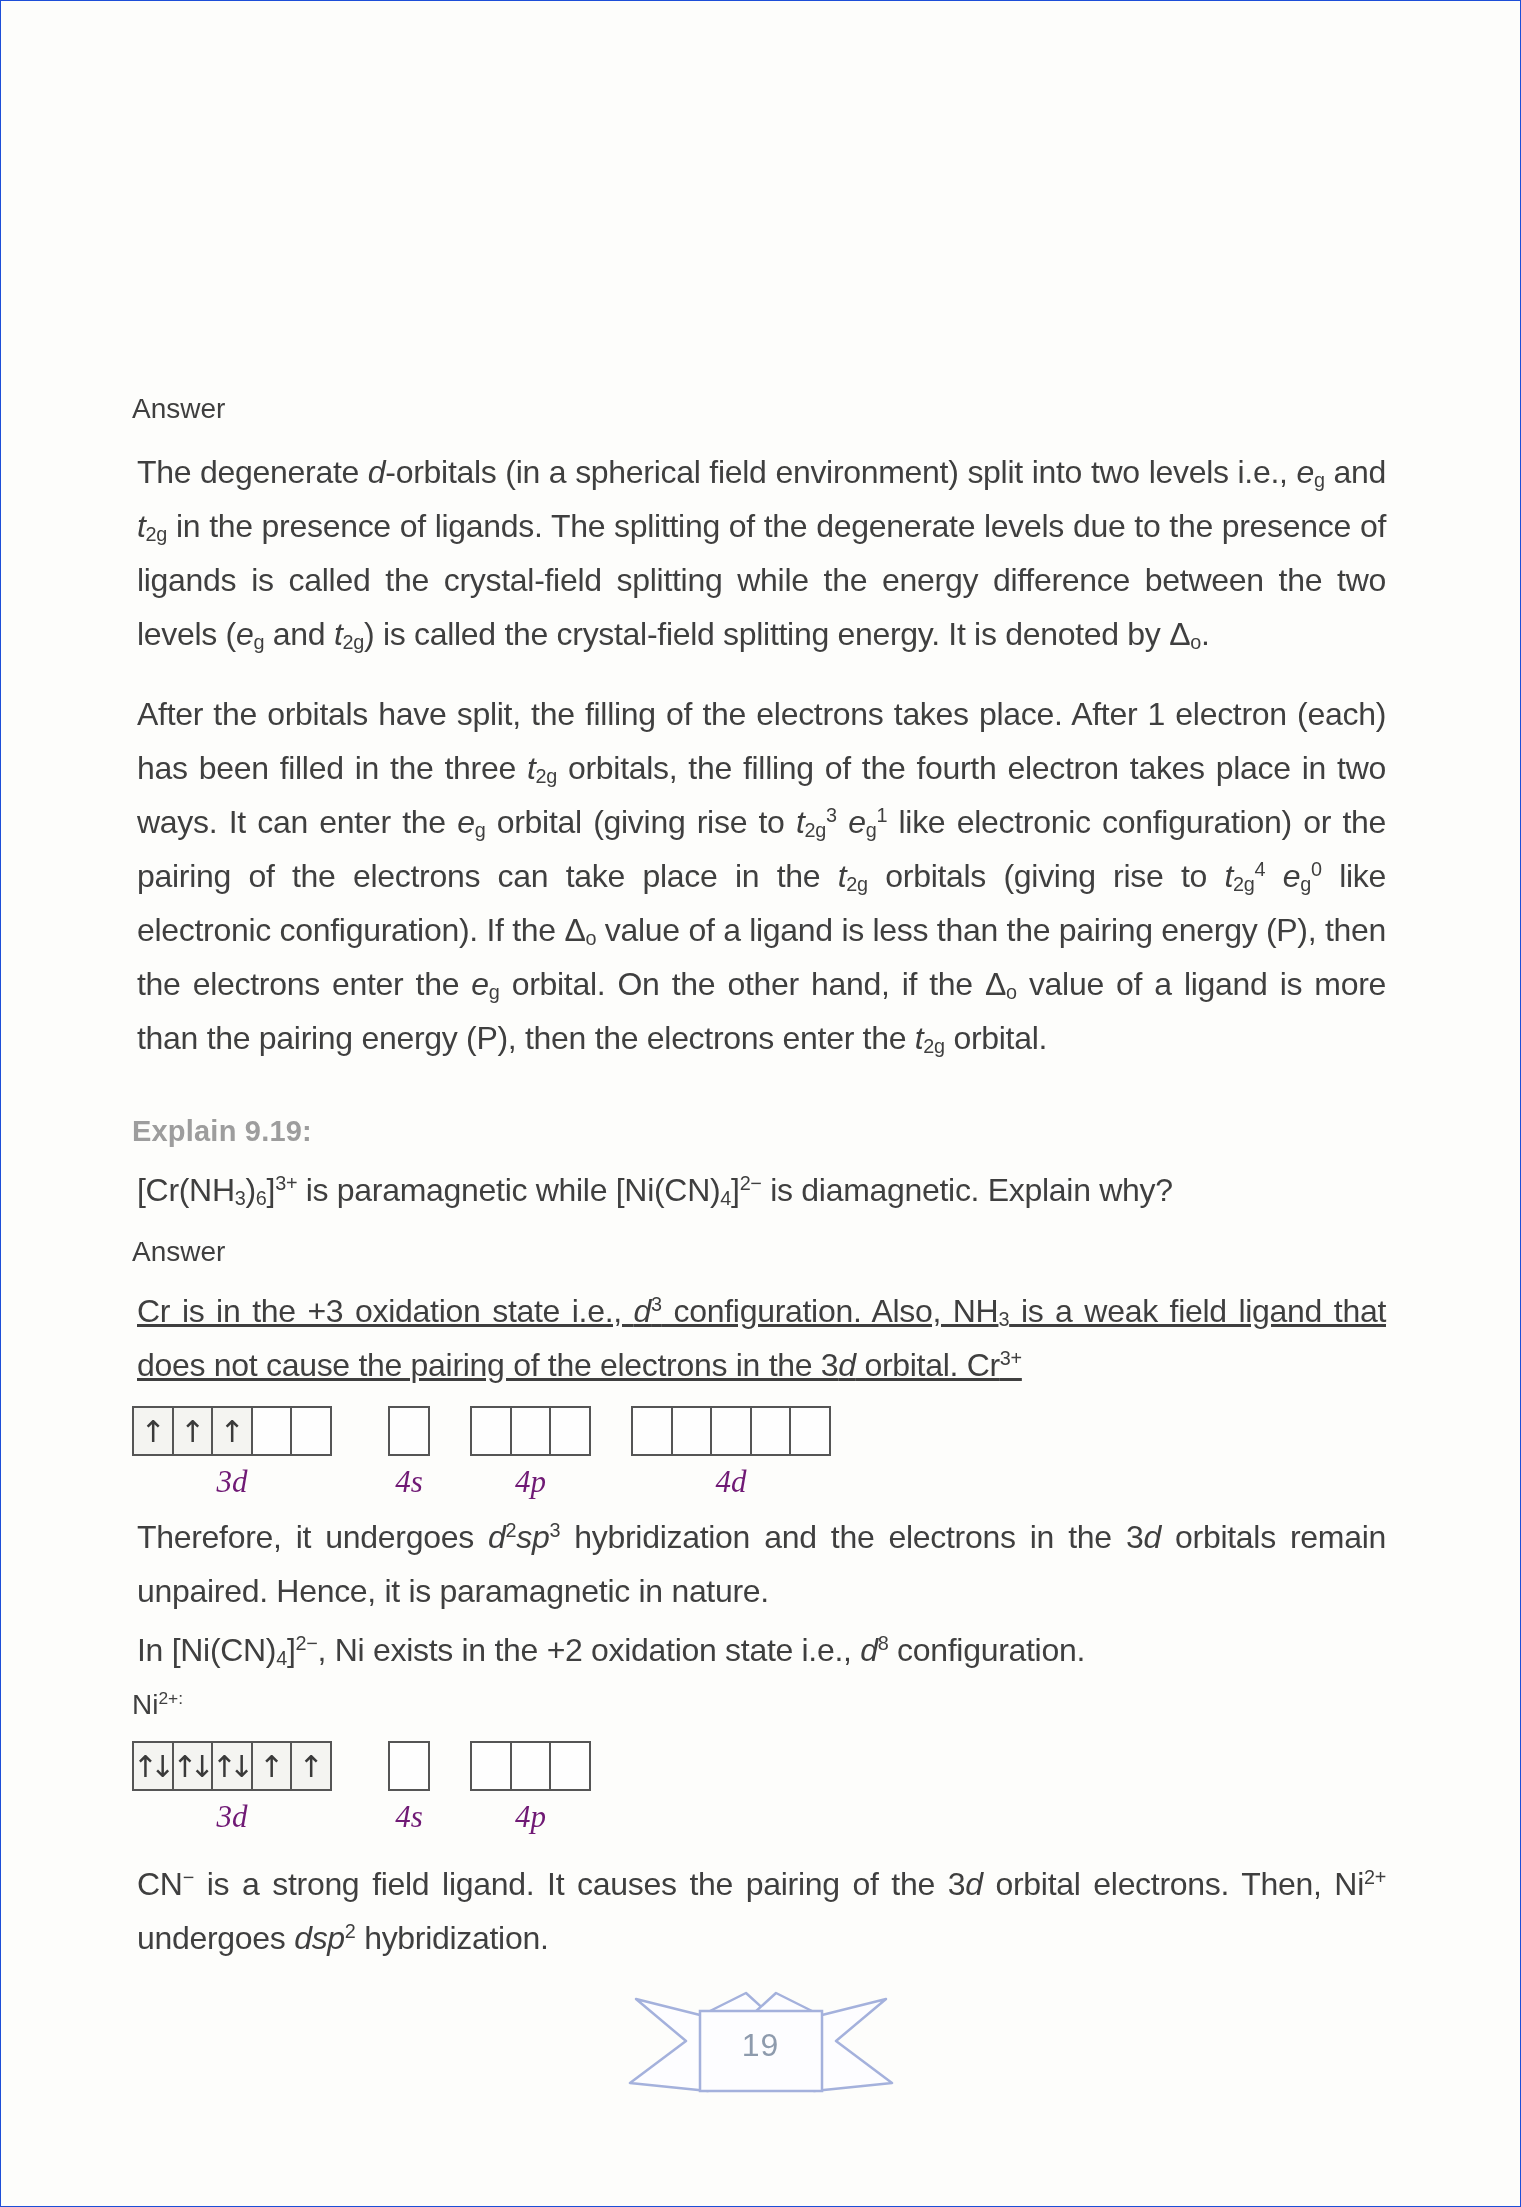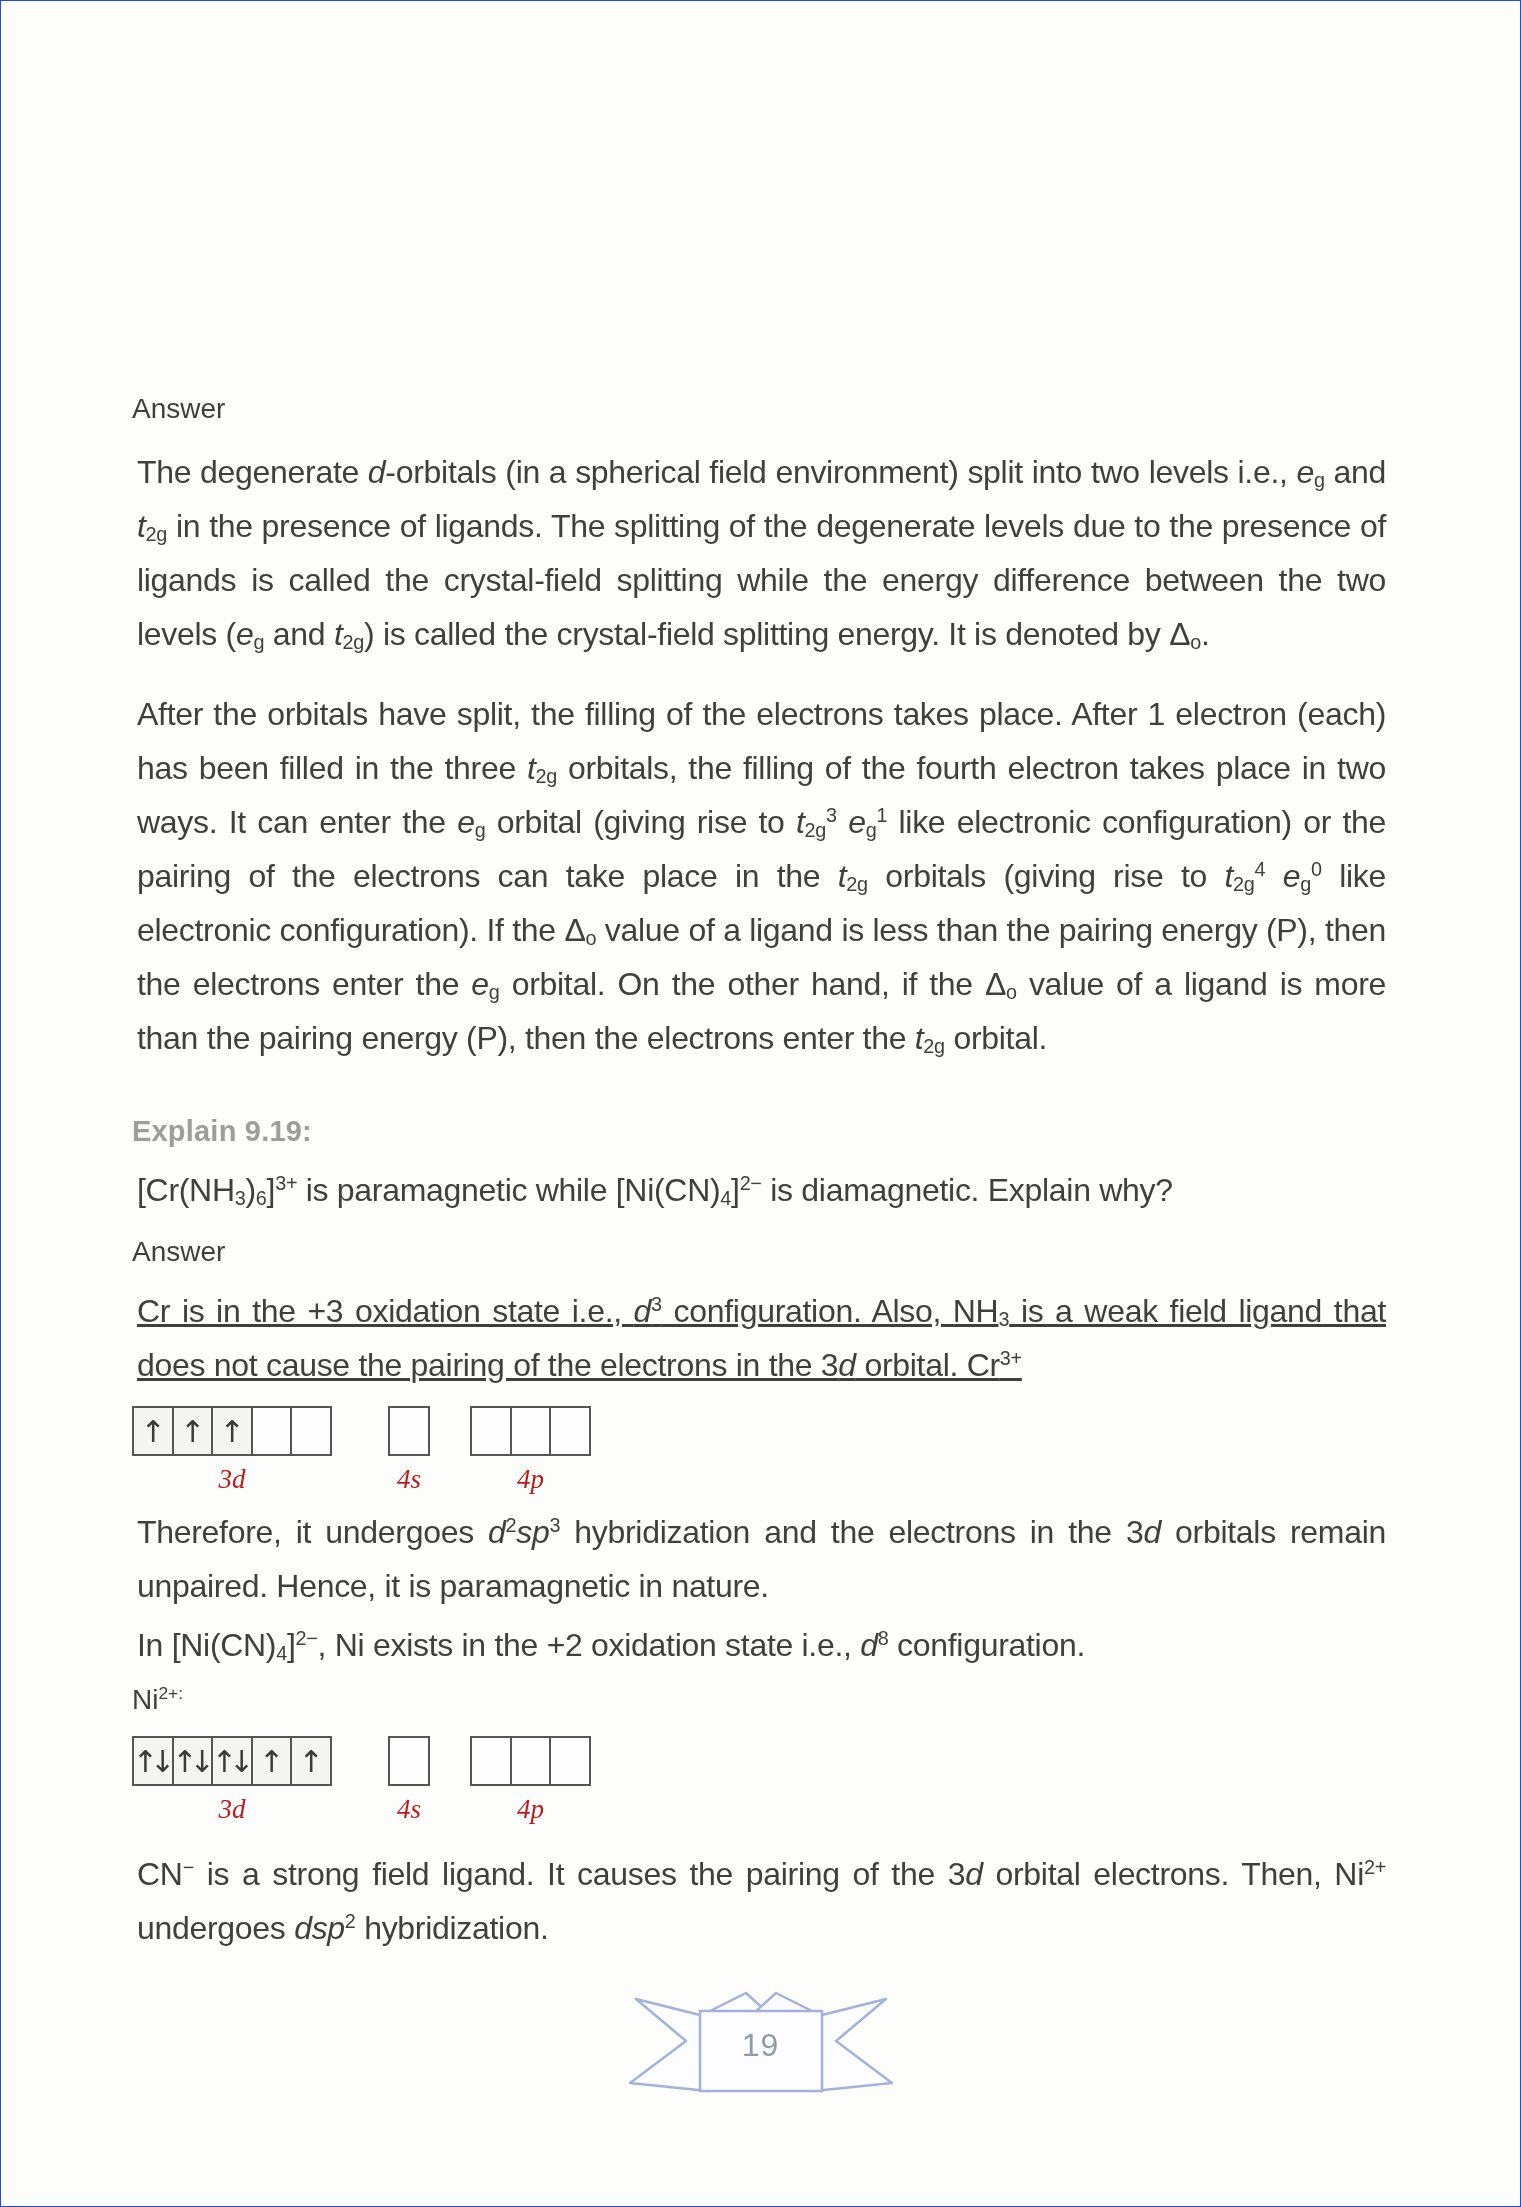--- a/index.html
+++ b/index.html
@@ -84,22 +84,22 @@
     font-size: 30px;
     color: #3a3a3a;
     box-sizing: border-box;
   }
   .cells .cell:first-child { margin-left: 0; }
   .cell.filled { background: #f4f4f1; }
   .cell.pair { letter-spacing: -8px; text-indent: -6px; }
   .orb-label {
     font-family: "Liberation Serif", serif;
     font-style: italic;
-    font-size: 27px;
-    color: #b91c1c;
+    font-size: 31px;
+    color: #701a75;
     margin-top: 8px;
   }
 
   .para-therefore { margin-bottom: 0; }
   .ni-label {
     font-size: 28px;
     line-height: 44px;
     margin: 6px 0 4px 0;
   }
   .diagram-2 { margin-bottom: 22px; }
@@ -162,20 +162,30 @@
           <div class="orb-label">4s</div>
         </div>
         <div class="orb-group gap-md">
           <div class="cells">
             <span class="cell"></span>
             <span class="cell"></span>
             <span class="cell"></span>
           </div>
           <div class="orb-label">4p</div>
         </div>
+        <div class="orb-group gap-md">
+          <div class="cells">
+            <span class="cell"></span>
+            <span class="cell"></span>
+            <span class="cell"></span>
+            <span class="cell"></span>
+            <span class="cell"></span>
+          </div>
+          <div class="orb-label">4d</div>
+        </div>
       </div>
 
     <p class="body-text para-therefore">Therefore, it undergoes <i>d</i><sup>2</sup><i>sp</i><sup>3</sup> hybridization and the electrons in the 3<i>d</i> orbitals remain unpaired. Hence, it is paramagnetic in nature.</p>
 
     <p class="body-text" style="margin-bottom:0;">In [Ni(CN)<sub>4</sub>]<sup>2−</sup>, Ni exists in the +2 oxidation state i.e., <i>d</i><sup>8</sup> configuration.</p>
 
     <p class="ni-label">Ni<sup>2+:</sup></p>
 
     <div class="diagram diagram-2">
         <div class="orb-group gap-lg">

